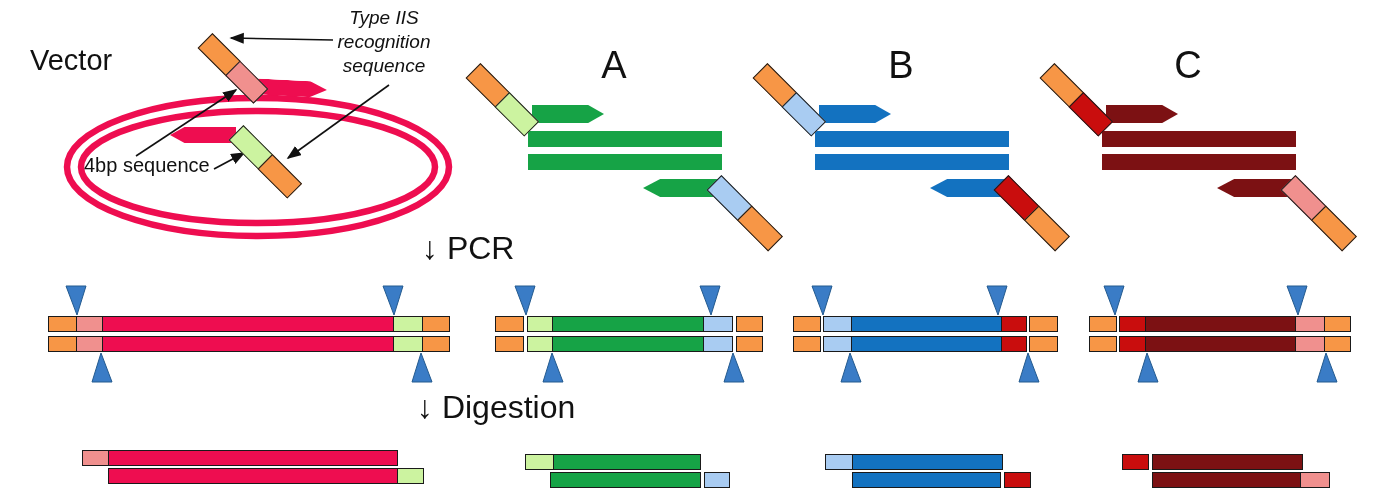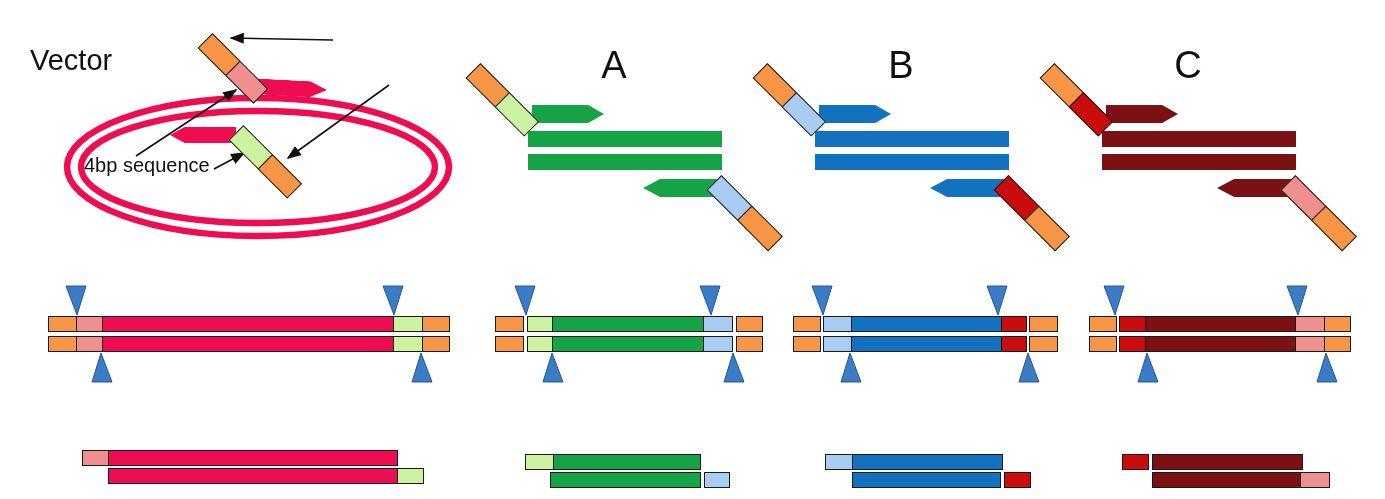--- a/index.html
+++ b/index.html
@@ -75,21 +75,26 @@
   <div class="primer" style="left:205px;top:30px;width:78px;transform:rotate(45deg)">
     <div class="ds bg-orange" style="width:40px"></div>
     <div class="ds bg-salmon" style="width:40px"></div>
   </div>
   <div class="primer" style="left:236px;top:122px;width:82px;transform:rotate(45deg)">
     <div class="ds bg-lightgreen" style="width:42px"></div>
     <div class="ds bg-orange" style="width:42px"></div>
   </div>
 
   <div class="txt" id="vector-label">Vector</div>
+  <div class="txt" id="typeiis-note">Type IIS
+recognition
+sequence</div>
   <div class="txt" id="overhang-note">4bp sequence</div>
+  <div class="txt" id="pcr-label">↓ PCR</div>
+  <div class="txt" id="digestion-label">↓ Digestion</div>
 
 <div class="frag-label" style="left: 588px;">A</div>
     <div class="fatarrow right" style="left: 532px; top: 105px; width: 72px; height: 18px; background: rgb(22, 163, 70);"></div>
     <div class="fatarrow left" style="left: 643px; top: 179px; width: 78px; height: 18px; background: rgb(22, 163, 70);"></div>
     <div class="fbar" style="left: 528px; top: 131px; width: 194px; background: rgb(22, 163, 70);"></div>
     <div class="fbar" style="left: 528px; top: 154px; width: 194px; background: rgb(22, 163, 70);"></div>
     <div class="primer" style="left: 473px; top: 60px; width: 82px; transform: rotate(45deg);">
       <div class="ds" style="width: 42px; background: rgb(247, 150, 70);"></div>
       <div class="ds" style="width: 42px; background: rgb(204, 243, 160);"></div>
     </div>

